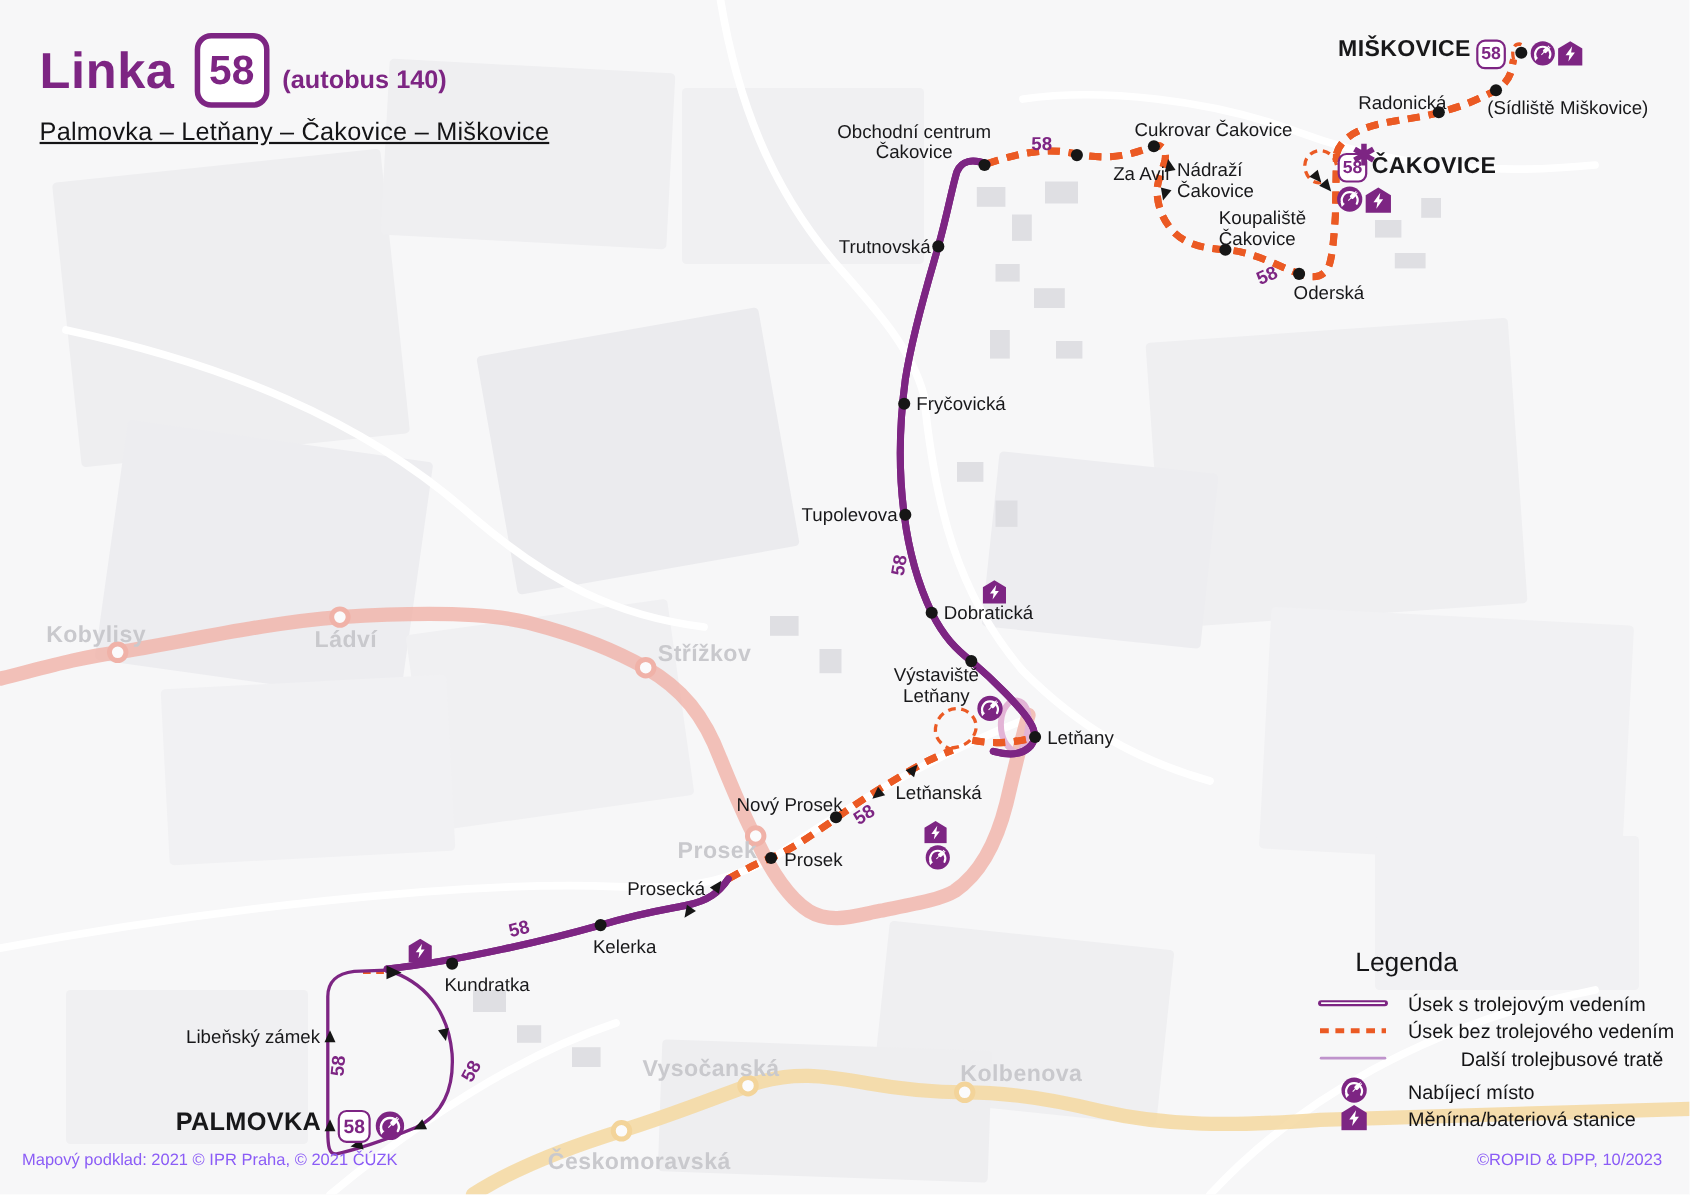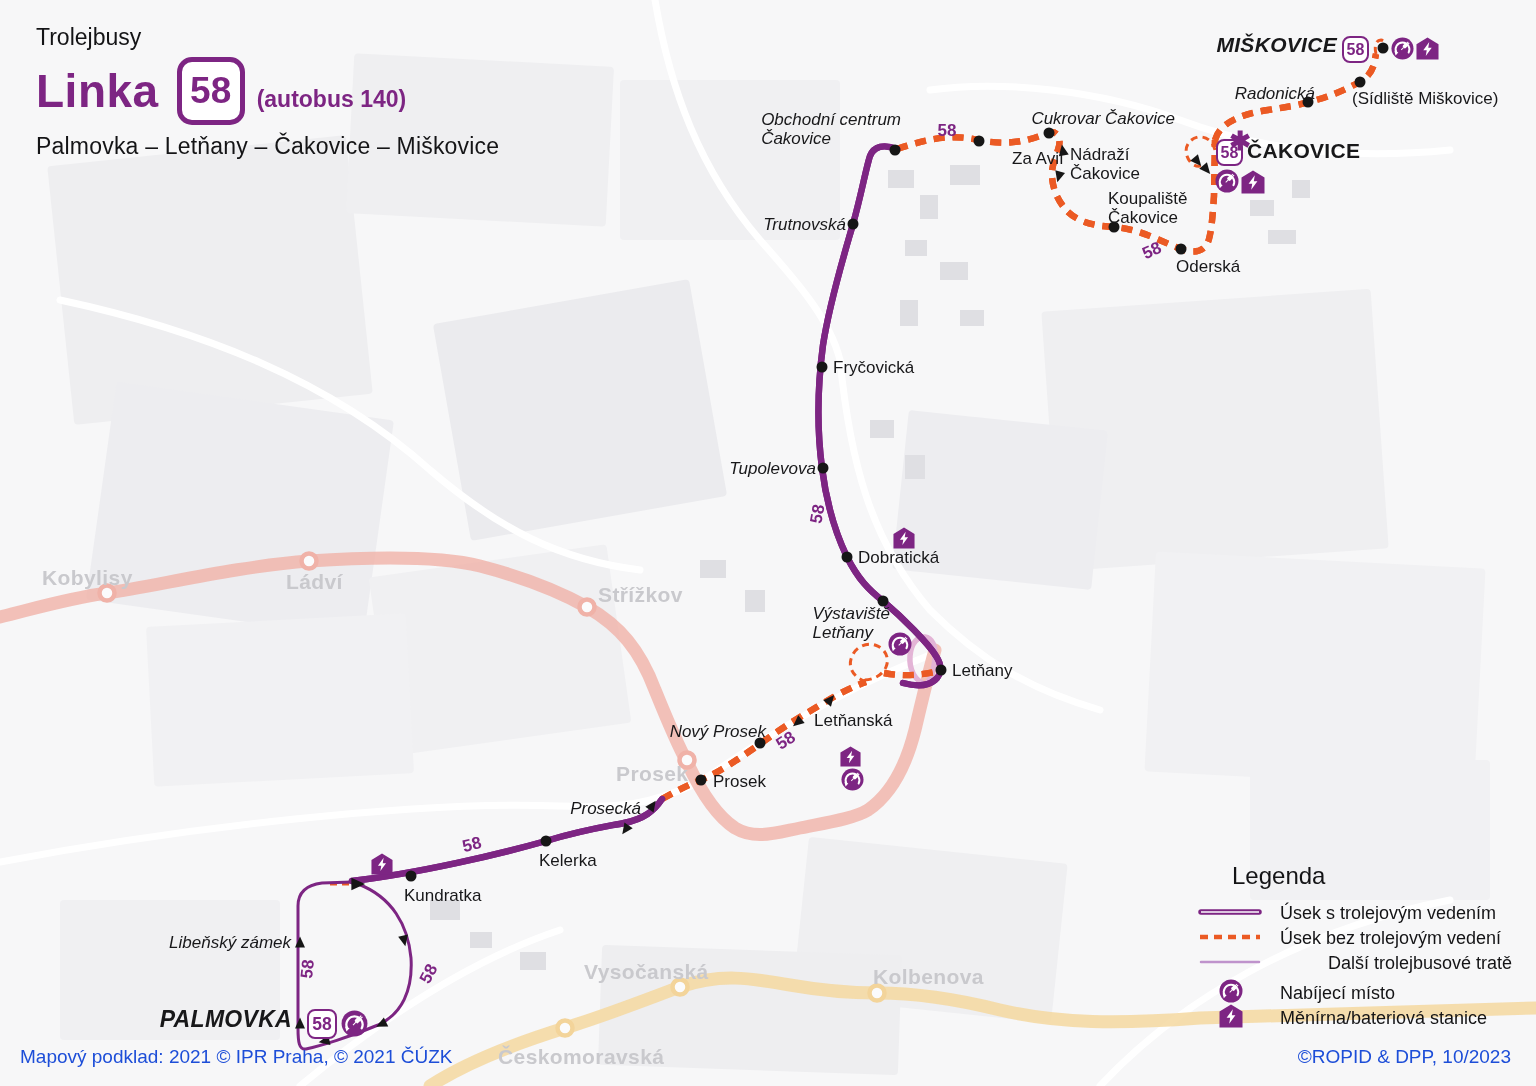--- a/index.html
+++ b/index.html
@@ -13,44 +13,44 @@
   .nowire{fill:none;stroke:#eb5a24;stroke-width:6.4;stroke-dasharray:11 8;stroke-linejoin:round;}
   .nowire-core{fill:none;stroke:#fdfdfe;stroke-width:2;stroke-dasharray:11 8;stroke-linejoin:round;}
   .nowire-thin{fill:none;stroke:#eb5a24;stroke-width:3;stroke-dasharray:7 5;stroke-linejoin:round;}
   .othertroll{fill:none;stroke:#e3b4d6;stroke-width:5.5;stroke-linecap:round;}
   .metro-c{fill:none;stroke:#f0b2a8;stroke-width:13;stroke-linecap:round;opacity:.8;}
   .metro-b{fill:none;stroke:#f5d8a0;stroke-width:13;stroke-linecap:round;opacity:.85;}
   .mstation{fill:#fbfbfc;stroke-width:4.5;}
   .road{fill:none;stroke:#ffffff;stroke-width:7;stroke-linecap:round;}
   
   .sl{position:absolute;font-size:17px;line-height:19px;white-space:nowrap;color:#18181a;}
-  .anchor-r{transform:translateX(-100%);text-align:left;font-style:italic;}
+  .anchor-r{transform:translateX(-100%);text-align:center;}
   .term{font-weight:bold;font-size:21px;letter-spacing:.3px;}
   .term.big{font-size:23px;}
   .mlabel{position:absolute;font-size:21px;font-weight:bold;color:#c9c9cd;letter-spacing:.4px;white-space:nowrap;}
   .n58{position:absolute;color:#7d2583;font-weight:bold;font-size:17px;white-space:nowrap;}
   .badge{position:absolute;box-sizing:border-box;background:#fff;border:2.5px solid #7d2583;border-radius:8px;
          color:#7d2583;font-weight:bold;display:flex;align-items:center;justify-content:center;}
   .badge span{display:block;}
   .badge-note{position:absolute;top:-15px;right:-10px;font-size:26px;color:#7d2583;font-weight:bold;}
   .icon{position:absolute;}
   
   .header{position:absolute;left:36px;top:24px;}
   .h-cat{font-size:23px;color:#141416;}
   .h-row{display:flex;align-items:center;margin-top:6px;}
   .h-line{font-size:46px;font-weight:bold;color:#7d2583;letter-spacing:.5px;}
   .h-badge{position:relative;margin-left:18px;width:58px;height:58px;border:5px solid #7d2583;border-radius:15px;
            background:#fff;color:#7d2583;font-weight:bold;font-size:37px;display:flex;align-items:center;justify-content:center;box-sizing:content-box;}
   .h-alt{margin-left:12px;font-size:23px;font-weight:bold;color:#7d2583;margin-top:16px;}
-  .h-sub{margin-top:8px;font-size:23px;color:#141416;letter-spacing:.2px;}
+  .h-sub{margin-top:8px;font-size:23px;color:#141416;letter-spacing:.2px;text-decoration:underline;}
   
   .lg-title{position:absolute;left:1232px;top:862px;font-size:24px;font-weight:normal;color:#141416;}
   .lg-label{position:absolute;left:1280px;font-size:18px;color:#141416;white-space:nowrap;}
   .lg-swatch{position:absolute;left:1198px;}
-  .credit{position:absolute;font-size:19px;color:#1d4ed8;white-space:nowrap;}
+  .credit{position:absolute;font-size:15px;color:#8b5cf6;white-space:nowrap;}
 </style>
 </head>
 <body>
 
 <div class="stage">
 
   <svg class="mapsvg" width="1536" height="1086" viewBox="0 0 1536 1086">
     <defs>
       <symbol id="sym-charge" viewBox="0 0 24 24">
         <circle cx="12" cy="12" r="11.5" fill="#7d2583"></circle>
@@ -186,21 +186,20 @@
       <circle cx="1049" cy="133" r="5.5"></circle>
       <circle cx="1114" cy="227" r="5.5"></circle>
       <circle cx="1181" cy="249" r="5.5"></circle>
       <circle cx="1308" cy="102" r="5.5"></circle>
       <circle cx="1360" cy="82" r="5.5"></circle>
       <circle cx="1383" cy="48" r="5.5"></circle>
     </g>
   </svg>
 
   <div class="header">
-    <div class="h-cat">Trolejbusy</div>
     <div class="h-row">
       <span class="h-line">Linka</span>
       <span class="h-badge">
           <span>58</span>
         </span>
       <span class="h-alt">(autobus 140)</span>
     </div>
     <div class="h-sub">Palmovka – Letňany – Čakovice – Miškovice</div>
   </div>
 
@@ -301,21 +300,21 @@
 
   <div class="lg-title">Legenda</div>
   <svg class="lg-swatch" style="top:907px;" width="64" height="10">
     <line x1="3" y1="5" x2="61" y2="5" stroke="#7d2583" stroke-width="5.5" stroke-linecap="round"></line>
     <line x1="3" y1="5" x2="61" y2="5" stroke="#fdfdfe" stroke-width="1.6"></line>
   </svg>
   <div class="lg-label" style="top:903px;">Úsek s trolejovým vedením</div>
   <svg class="lg-swatch" style="top:932px;" width="64" height="10">
     <line x1="2" y1="5" x2="62" y2="5" stroke="#eb5a24" stroke-width="4.5" stroke-dasharray="8 6"></line>
   </svg>
-  <div class="lg-label" style="top:928px;">Úsek bez trolejovým vedení</div>
+  <div class="lg-label" style="top:928px;">Úsek bez trolejového vedením</div>
   <svg class="lg-swatch" style="top:957px;" width="64" height="10">
     <line x1="3" y1="5" x2="61" y2="5" stroke="#bf93cc" stroke-width="2.5" stroke-linecap="round"></line>
   </svg>
   <div class="lg-label" style="top:953px;margin-left:48px;">Další trolejbusové tratě</div>
   <svg class="icon" style="left:1219px;top:979px;" width="24" height="24">
       <use href="#sym-charge"></use>
     </svg>
   <div class="lg-label" style="top:983px;">Nabíjecí místo</div>
   <svg class="icon" style="left:1219px;top:1004px;" width="24" height="24">
       <use href="#sym-sub"></use>

